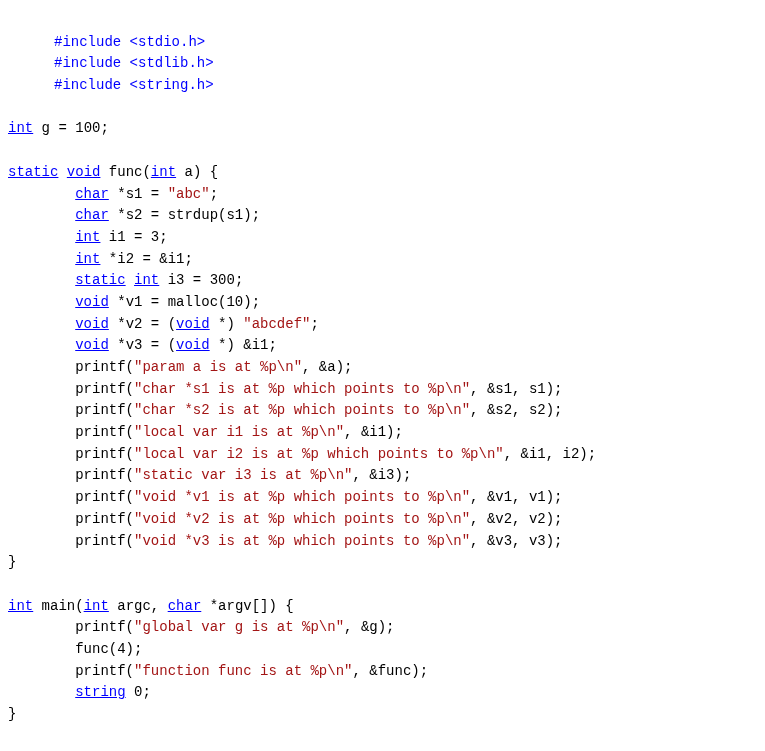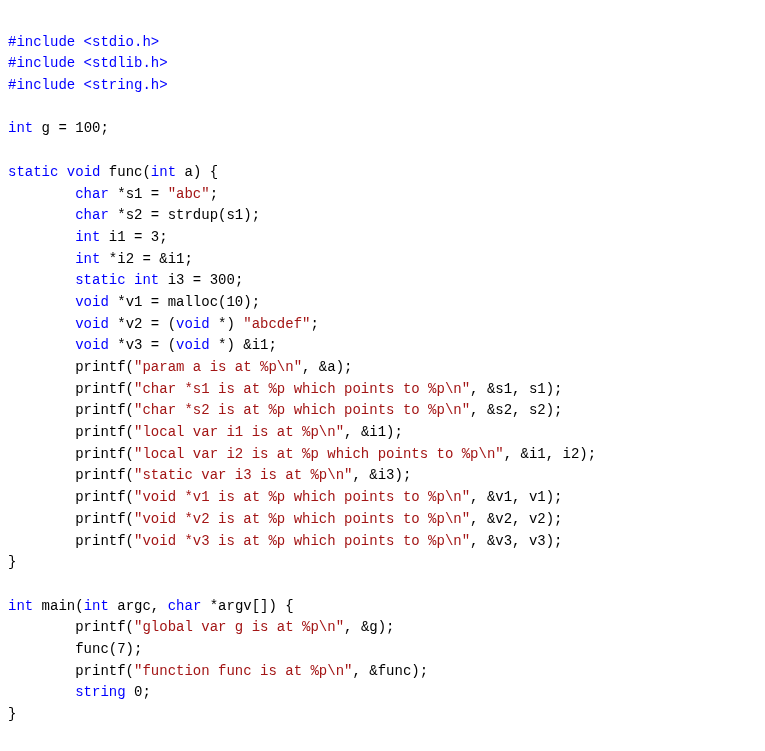--- a/index.html
+++ b/index.html
@@ -19,24 +19,26 @@
     }
 
     .code-block {
       white-space: pre;
       line-height: 1.55;
     }
 
     .keyword {
       color: #0000ff;
       font-weight: normal;
+      text-decoration: underline;
     }
 
     .preprocessor {
       color: #0000ff;
+      margin-left: 46px;
     }
 
     .string-literal {
       color: #a31515;
     }
 
     .normal {
       color: #000000;
     }
   </style>
@@ -65,17 +67,17 @@
 </span><span><span class="normal">        printf(<span class="string-literal">"local var i1 is at %p\n"</span>, &amp;i1);</span>
 </span><span><span class="normal">        printf(<span class="string-literal">"local var i2 is at %p which points to %p\n"</span>, &amp;i1, i2);</span>
 </span><span><span class="normal">        printf(<span class="string-literal">"static var i3 is at %p\n"</span>, &amp;i3);</span>
 </span><span><span class="normal">        printf(<span class="string-literal">"void *v1 is at %p which points to %p\n"</span>, &amp;v1, v1);</span>
 </span><span><span class="normal">        printf(<span class="string-literal">"void *v2 is at %p which points to %p\n"</span>, &amp;v2, v2);</span>
 </span><span><span class="normal">        printf(<span class="string-literal">"void *v3 is at %p which points to %p\n"</span>, &amp;v3, v3);</span>
 </span><span><span class="normal">}</span>
 </span>
 <span><span class="normal"><span class="keyword">int</span> main(<span class="keyword">int</span> argc, <span class="keyword">char</span> *argv[]) {</span>
 </span><span><span class="normal">        printf(<span class="string-literal">"global var g is at %p\n"</span>, &amp;g);</span>
-</span><span><span class="normal">        func(7);</span>
+</span><span><span class="normal">        func(4);</span>
 </span><span><span class="normal">        printf(<span class="string-literal">"function func is at %p\n"</span>, &amp;func);</span>
 </span><span><span class="normal">        <span class="keyword">string</span> 0;</span>
 </span><span><span class="normal">}</span>
 </span></div>
 
 </body></html>

